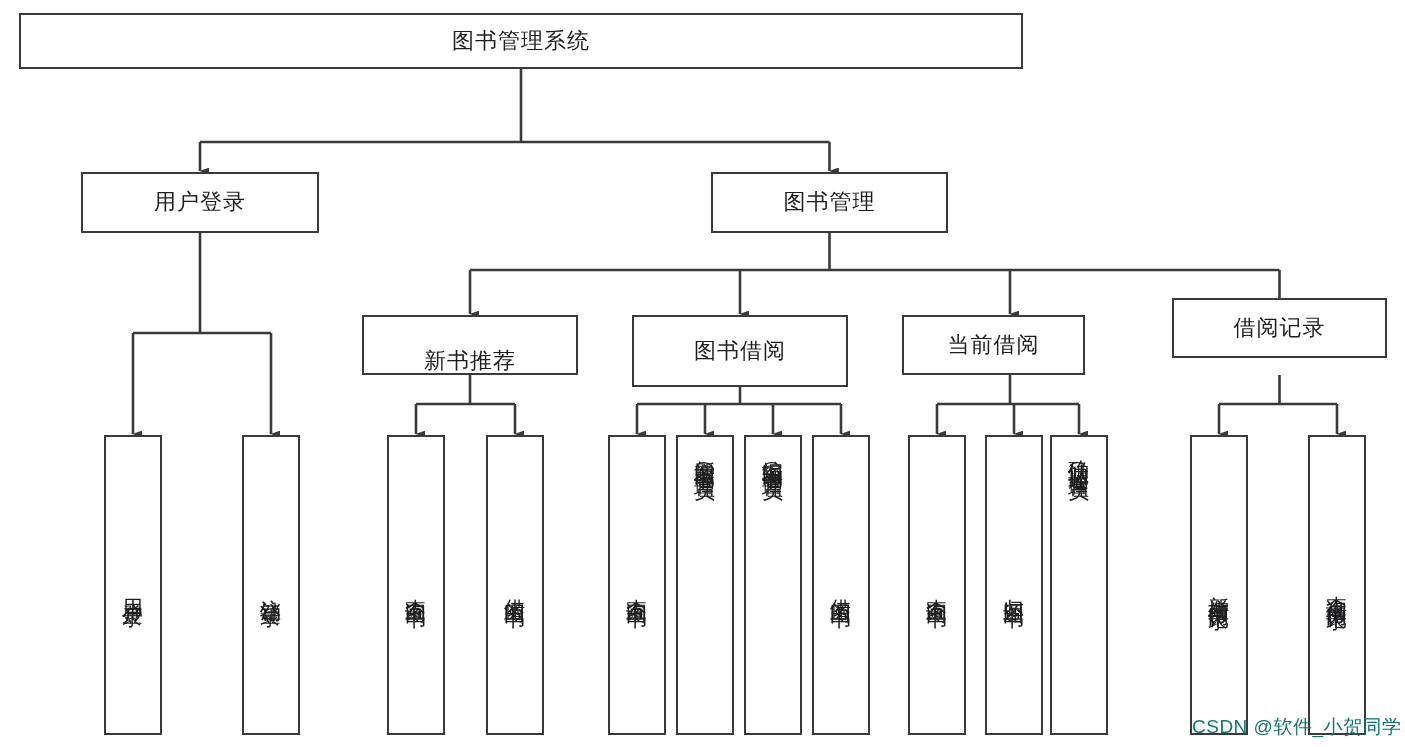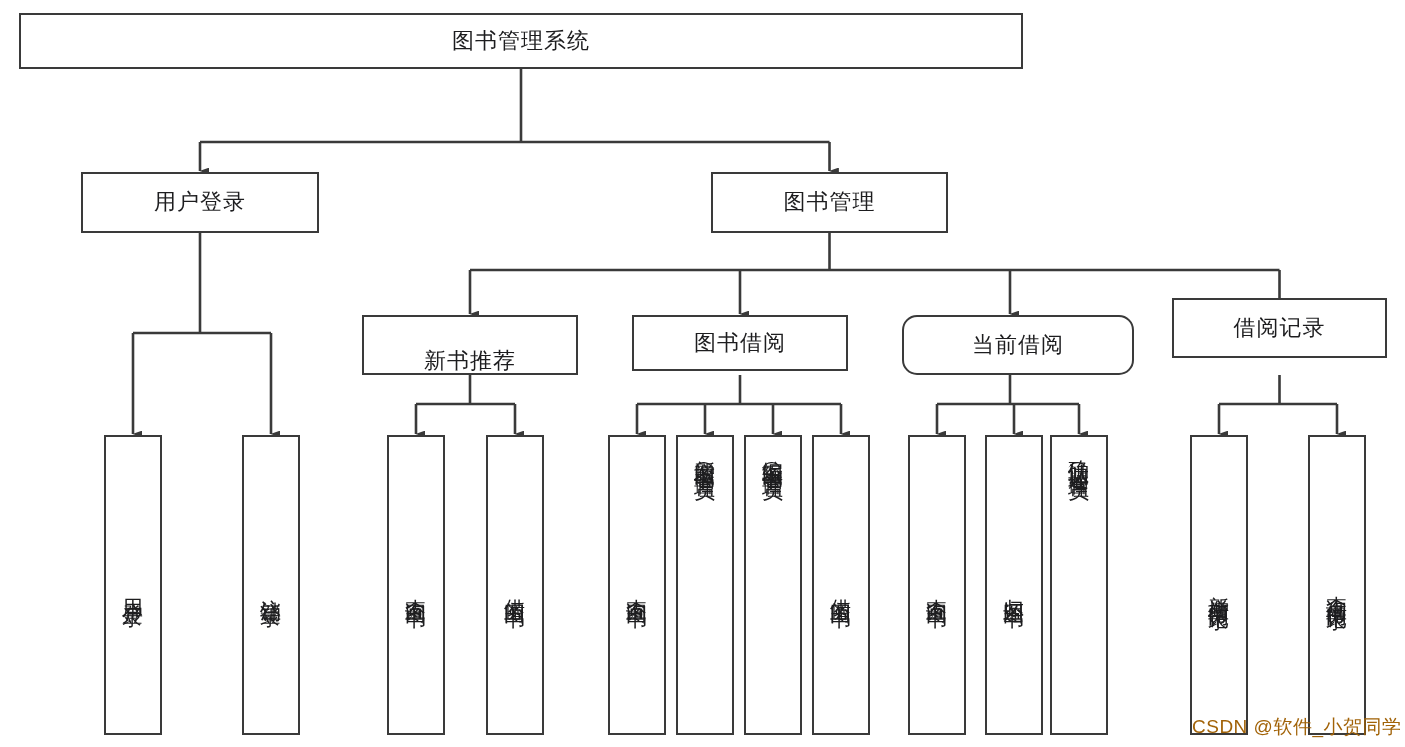--- a/index.html
+++ b/index.html
@@ -63,21 +63,21 @@
   .connector-layer {
     position: absolute;
     inset: 0;
     pointer-events: none;
   }
   .watermark {
     position: absolute;
     left: 1192px;
     top: 714px;
     font-size: 19px;
-    color: #a16207;
+    color: #0f766e;
     white-space: nowrap;
     letter-spacing: 0.5px;
   }
 </style>
 </head>
 <body>
 
 <div id="diagram-root">
 
   <svg class="connector-layer" width="1405" height="747" viewBox="0 0 1405 747" xmlns="http://www.w3.org/2000/svg">
@@ -132,24 +132,24 @@
         <span class="node-label-h">用户登录</span>
       </div>
       <div class="node-box" style="left: 711px; top: 172px; width: 237px; height: 61px; align-items: center;">
         <span class="node-label-h">图书管理</span>
       </div>
     </div>
   <div id="level3-layer">
       <div class="node-box" style="left: 362px; top: 315px; width: 216px; height: 60px; align-items: flex-end;">
         <span class="node-label-h">新书推荐</span>
       </div>
-      <div class="node-box" style="left: 632px; top: 315px; width: 216px; height: 56px;">
+      <div class="node-box" style="left: 632px; top: 315px; width: 216px; height: 72px;">
         <span class="node-label-h">图书借阅</span>
       </div>
-      <div class="node-box" style="left: 902px; top: 315px; width: 232px; height: 60px; border-radius: 15px;">
+      <div class="node-box" style="left: 902px; top: 315px; width: 183px; height: 60px;">
         <span class="node-label-h">当前借阅</span>
       </div>
       <div class="node-box" style="left: 1172px; top: 298px; width: 215px; height: 60px;">
         <span class="node-label-h">借阅记录</span>
       </div>
     </div>
   <div id="leaf-layer">
       <div class="leaf-box center-text" style="left: 104px; top: 435px; width: 58px; height: 300px;">
         <span class="node-label-v">用户登录</span>
       </div>

